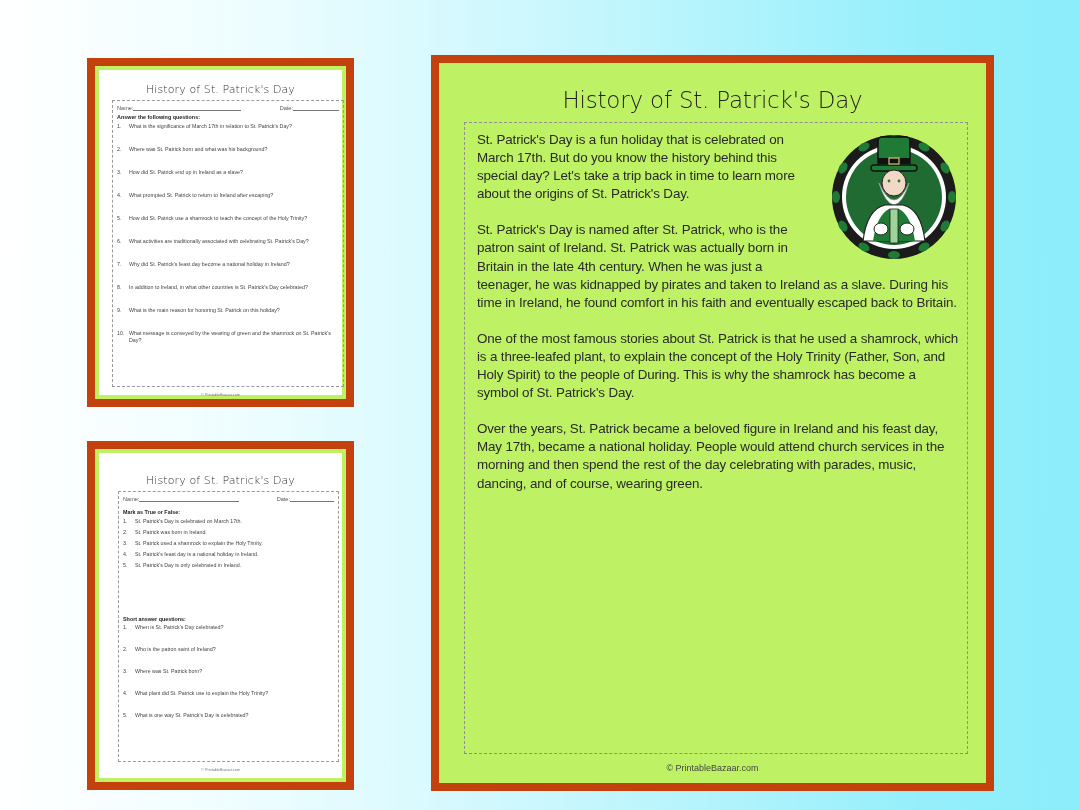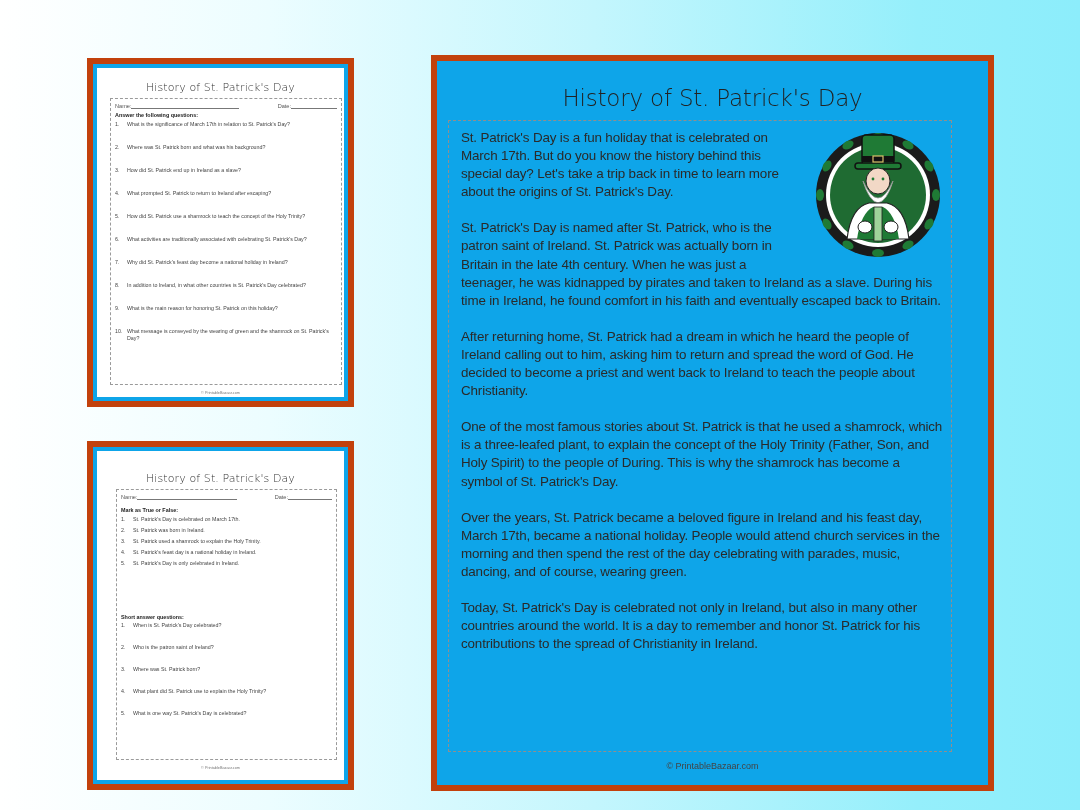--- a/index.html
+++ b/index.html
@@ -5,22 +5,22 @@
     * { box-sizing: border-box; margin: 0; padding: 0; }
     html, body { width: 1080px; height: 810px; overflow: hidden; }
     body {
       position: relative;
       background: linear-gradient(90deg, #ffffff 0%, #ecfdff 25%, #c4f6fd 55%, #95effb 85%, #8cedfb 100%);
       font-family: "Liberation Sans", sans-serif;
       color: #222;
     }
     .sheet {
       position: absolute;
-      background: #0ea5e9;
-      border: 6px solid #c2410c;
+      background: #bef264;
+      border: 8px solid #c2410c;
     }
     
     .ws { left: 87px; width: 267px; height: 349px; }
     .ws1 { top: 58px; }
     .ws2 { top: 441px; }
     .ws .inner {
       position: absolute; left: 4px; top: 4px; right: 4px; bottom: 4px;
       background: #fff;
     }
     .ws .title {
@@ -54,21 +54,21 @@
 
     
     .main { left: 431px; top: 55px; width: 563px; height: 736px; }
     .main .title {
       position: absolute; left: 0; right: 0; top: 24px;
       text-align: center; font-size: 23px; color: #222;
       font-family: "DejaVu Sans", sans-serif; font-weight: 300;
       letter-spacing: -0.2px;
     }
     .main .dbox {
-      position: absolute; left: 11px; top: 59px; width: 504px; height: 632px;
+      position: absolute; left: 25px; top: 59px; width: 504px; height: 632px;
       border: 1.6px dashed #8f8f8f;
     }
     .main .body {
       position: absolute; left: 12px; top: 8px; right: 8px;
       font-family: "Liberation Sans", sans-serif;
       font-size: 13.4px; line-height: 18.1px; color: #2a2a2a;
       letter-spacing: -0.15px;
     }
     .main .body p { margin-bottom: 18px; }
     .main .portrait {
@@ -235,20 +235,18 @@
           <path d="M36 110 Q40 78 58 74 L76 74 Q94 78 98 110 Z" fill="#ffffff" stroke="#222" stroke-width="1.2"></path>
           <path d="M46 110 Q50 84 62 78 L72 78 Q84 84 88 110 Z" fill="#1f7a35"></path>
           <rect x="63" y="78" width="8" height="34" fill="#9fd39a" stroke="#222" stroke-width="0.8"></rect>
 
           <ellipse cx="54" cy="98" rx="7" ry="6" fill="#fff" stroke="#222" stroke-width="1"></ellipse>
           <ellipse cx="80" cy="98" rx="7" ry="6" fill="#fff" stroke="#222" stroke-width="1"></ellipse>
         </svg>
       </div>
       <p>St. Patrick's Day is a fun holiday that is celebrated on March 17th. But do you know the history behind this special day? Let's take a trip back in time to learn more about the origins of St. Patrick's Day.</p>
       <p>St. Patrick's Day is named after St. Patrick, who is the patron saint of Ireland. St. Patrick was actually born in Britain in the late 4th century. When he was just a teenager, he was kidnapped by pirates and taken to Ireland as a slave. During his time in Ireland, he found comfort in his faith and eventually escaped back to Britain.</p>
-      <p>After returning home, St. Patrick had a dream in which he heard the people of Ireland calling out to him, asking him to return and spread the word of God. He decided to become a priest and went back to Ireland to teach the people about Christianity.</p>
       <p>One of the most famous stories about St. Patrick is that he used a shamrock, which is a three-leafed plant, to explain the concept of the Holy Trinity (Father, Son, and Holy Spirit) to the people of During. This is why the shamrock has become a symbol of St. Patrick's Day.</p>
-      <p>Over the years, St. Patrick became a beloved figure in Ireland and his feast day, March 17th, became a national holiday. People would attend church services in the morning and then spend the rest of the day celebrating with parades, music, dancing, and of course, wearing green.</p>
-      <p>Today, St. Patrick's Day is celebrated not only in Ireland, but also in many other countries around the world. It is a day to remember and honor St. Patrick for his contributions to the spread of Christianity in Ireland.</p>
+      <p>Over the years, St. Patrick became a beloved figure in Ireland and his feast day, May 17th, became a national holiday. People would attend church services in the morning and then spend the rest of the day celebrating with parades, music, dancing, and of course, wearing green.</p>
     </div>
   </div>
   <div class="footer">© PrintableBazaar.com</div>
 </div>
 
 </body></html>

